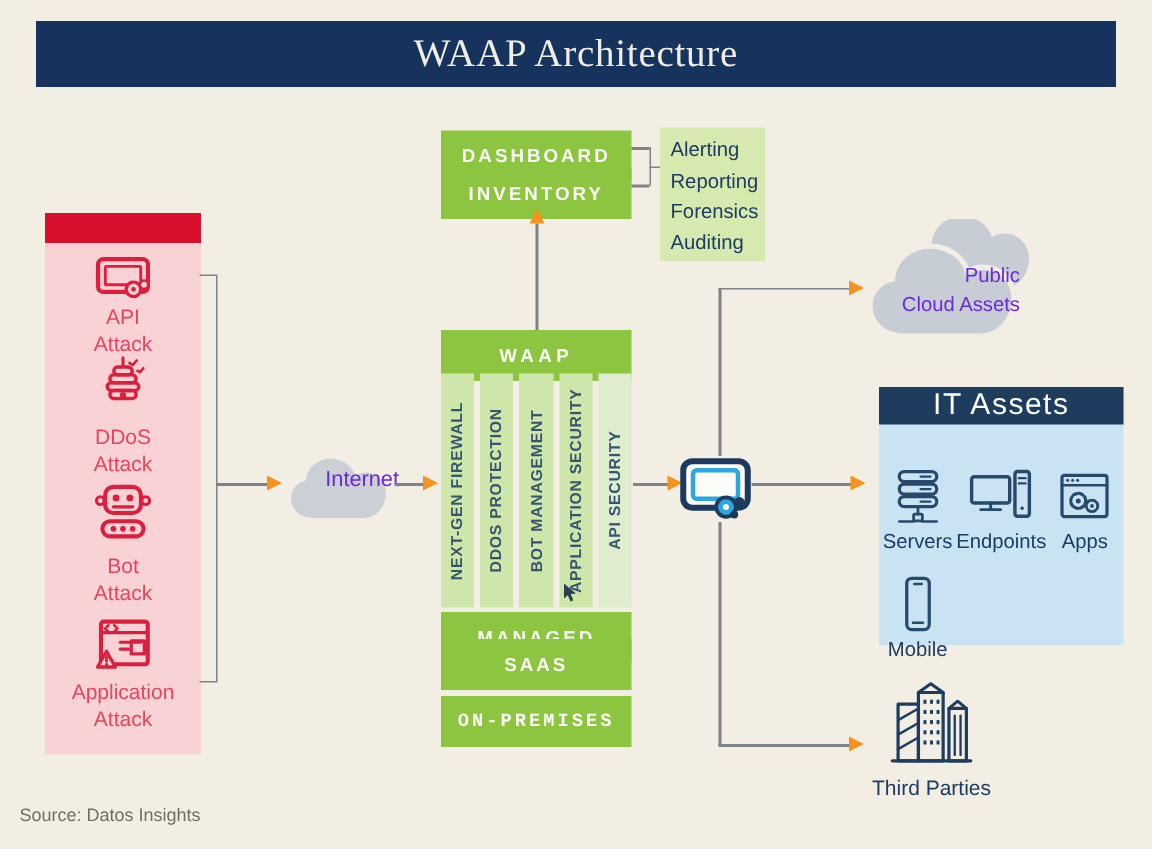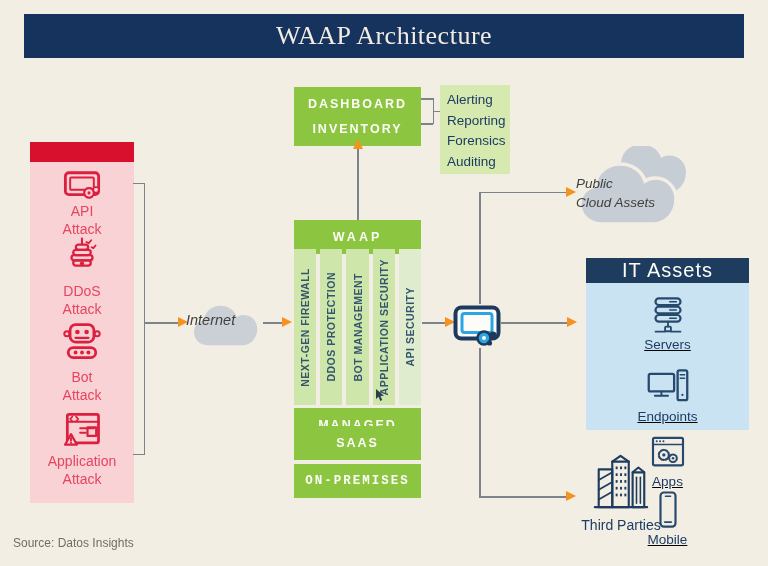--- a/index.html
+++ b/index.html
@@ -18,41 +18,41 @@
   .attack-item{position:absolute;left:0;width:100%;text-align:center;color:#dc1f3e;}
   .attack-label{position:absolute;left:0;width:100%;text-align:center;
     color:#e64560;font-size:14px;line-height:1.3;}
 
   
   .line{background:#7d8489;}
   .arr-r{width:0;height:0;border-top:5.5px solid transparent;border-bottom:5.5px solid transparent;border-left:10px solid #f6921e;}
   .arr-u{width:0;height:0;border-left:5.5px solid transparent;border-right:5.5px solid transparent;border-bottom:10px solid #f6921e;}
 
   
-  .cloud-label{position:absolute;width:100%;text-align:left;color:#404040;font-style:italic;}
+  .cloud-label{position:absolute;width:100%;text-align:right;color:#6d28d9;}
 
   
   .gbox{background:#8cc540;color:#fdfdf8;display:flex;align-items:center;justify-content:center;
     font-size:12.5px;font-weight:600;letter-spacing:2px;width:127px;height:34px;left:294px;}
   .annot-box{left:440px;top:85px;width:70px;height:89px;background:#d6eab0;
     padding:5px 0 0 7px;box-sizing:border-box;}
   .annot-box div{color:#1d3c63;font-size:13.5px;line-height:20.5px;}
 
   
   .col-row{left:294px;top:249px;width:127px;height:156px;display:flex;gap:4px;}
   .col{flex:1;background:#cfe6ab;display:flex;align-items:center;justify-content:center;}
   .col.lighter{background:#dfeccd;}
   .vtext{writing-mode:vertical-rl;transform:rotate(180deg);
     font-size:10.5px;font-weight:600;letter-spacing:.5px;color:#33566e;white-space:nowrap;}
 
   
   .it-box{left:586px;top:258px;width:163px;height:172px;background:#c9e3f3;}
   .it-head{width:100%;height:25px;background:#1d3c5e;color:#fdfdf8;display:flex;
     align-items:center;justify-content:center;font-size:20px;letter-spacing:1px;}
-  .it-grid{display:grid;grid-template-columns:1fr;grid-template-rows:72px 72px;padding-top:4px;text-decoration:underline;}
+  .it-grid{display:grid;grid-template-columns:1fr 1fr 1fr;grid-template-rows:72px 72px;padding-top:20px;}
   .it-cell{display:flex;flex-direction:column;align-items:center;justify-content:center;color:#27496d;}
   .it-cell .lbl{font-size:13.5px;color:#1d3c63;margin-top:1px;}
 
   .tp-label{color:#1d3c63;font-size:14px;text-align:center;}
   .source{color:#6e6e67;font-size:12px;}
 </style>
 </head>
 <body>
 
 <div class="canvas">

